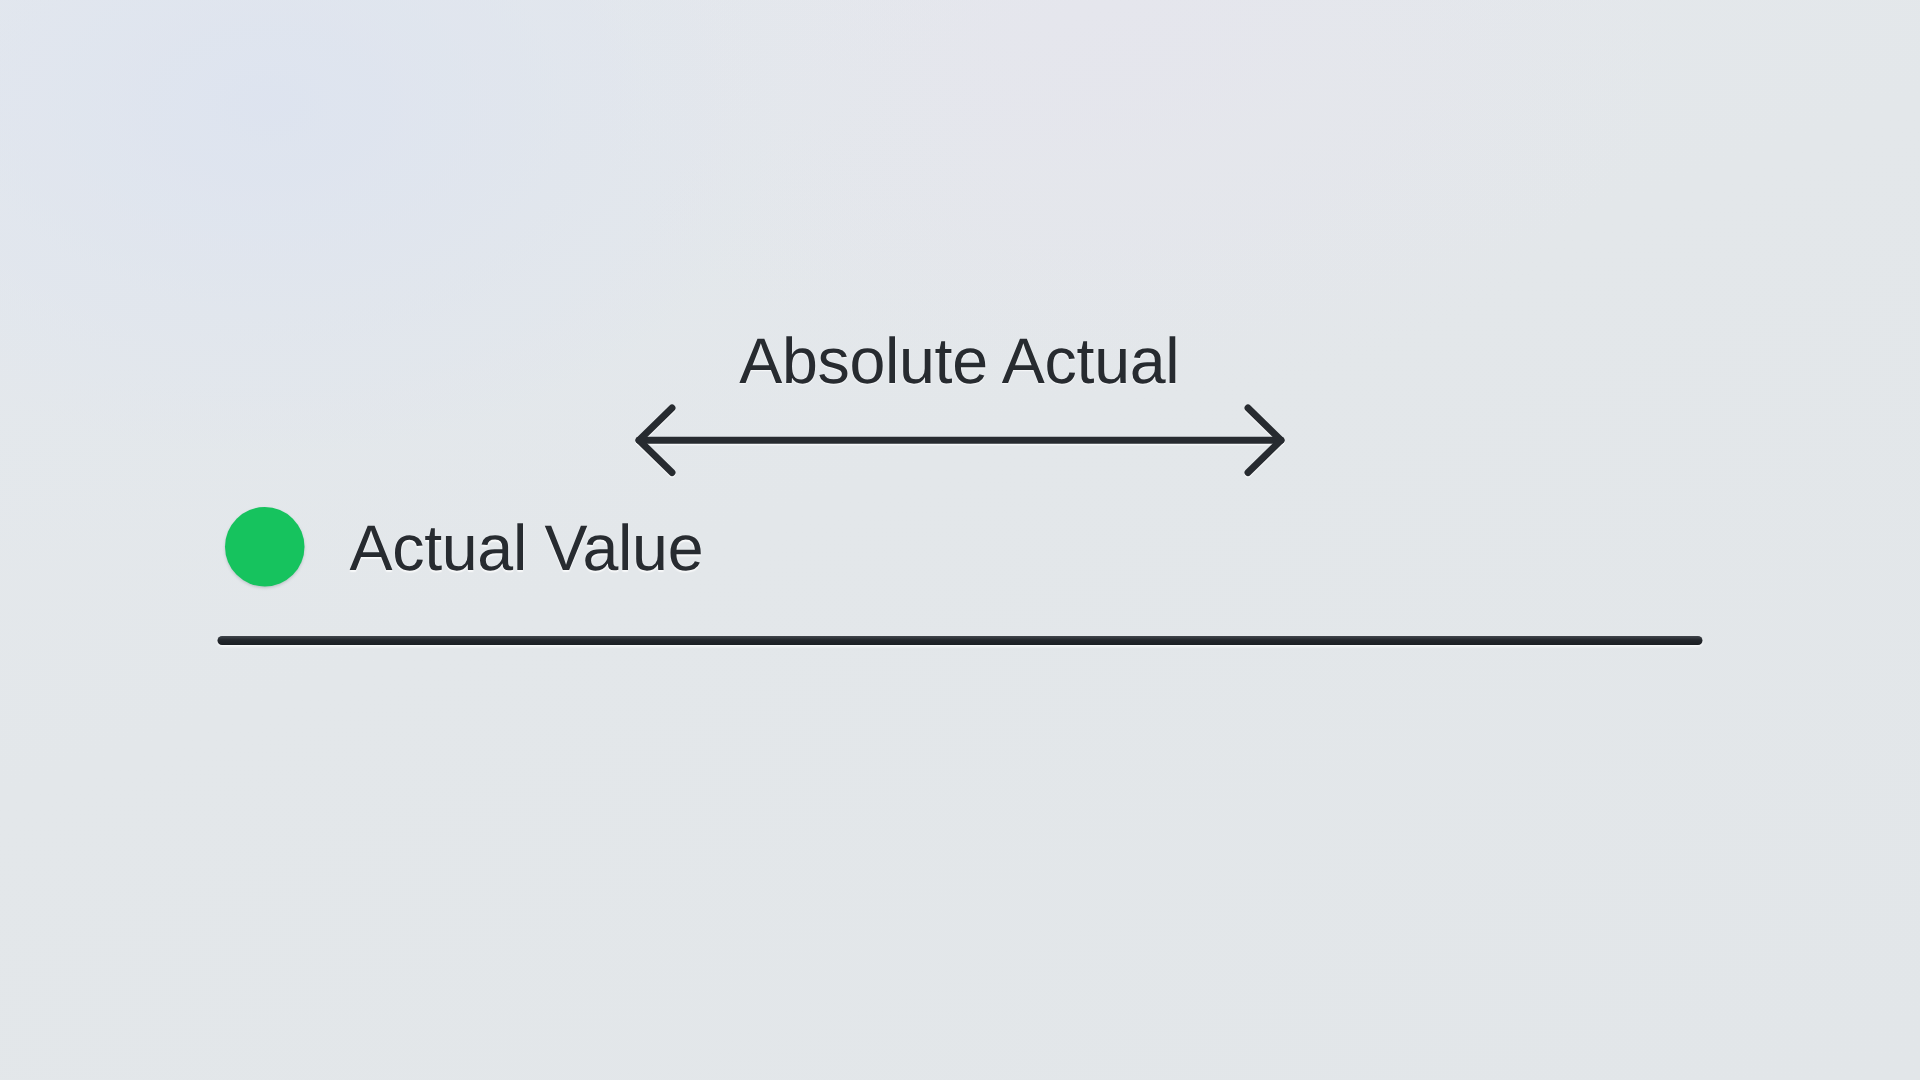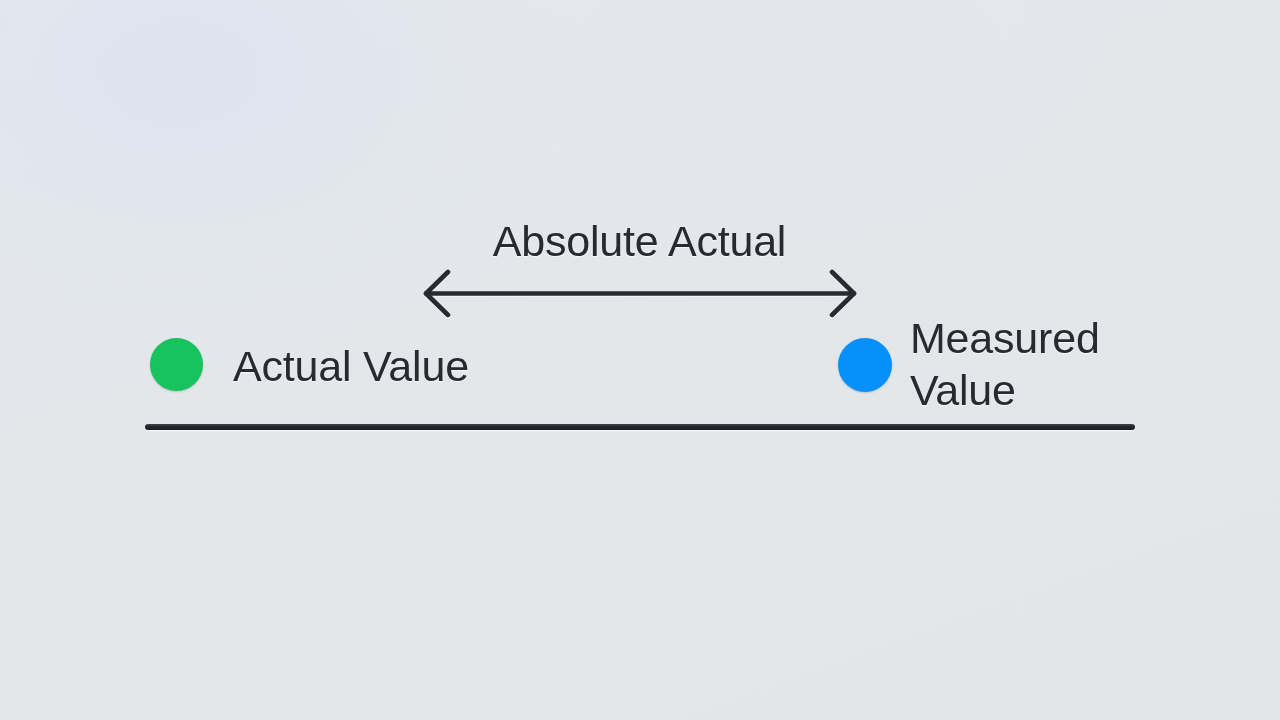--- a/index.html
+++ b/index.html
@@ -135,20 +135,16 @@
         <polyline points="417,10 439,31.5 417,53"></polyline>
       </g>
     </svg>
   </div>
 
   <div id="actual-row" class="marker-row">
     <span id="actual-dot" class="dot" style="background:#16c35e"></span>
     <span id="actual-label" class="geom">Actual Value</span>
   </div>
 
-  <div id="measured-row" class="marker-row">
-    <span id="measured-dot" class="dot" style="background:#0590fb"></span>
-    <span id="measured-label" class="geom">Measured Value</span>
-  </div>
 
   <div id="baseline"></div>
 
 </div>
 
 </body></html>

